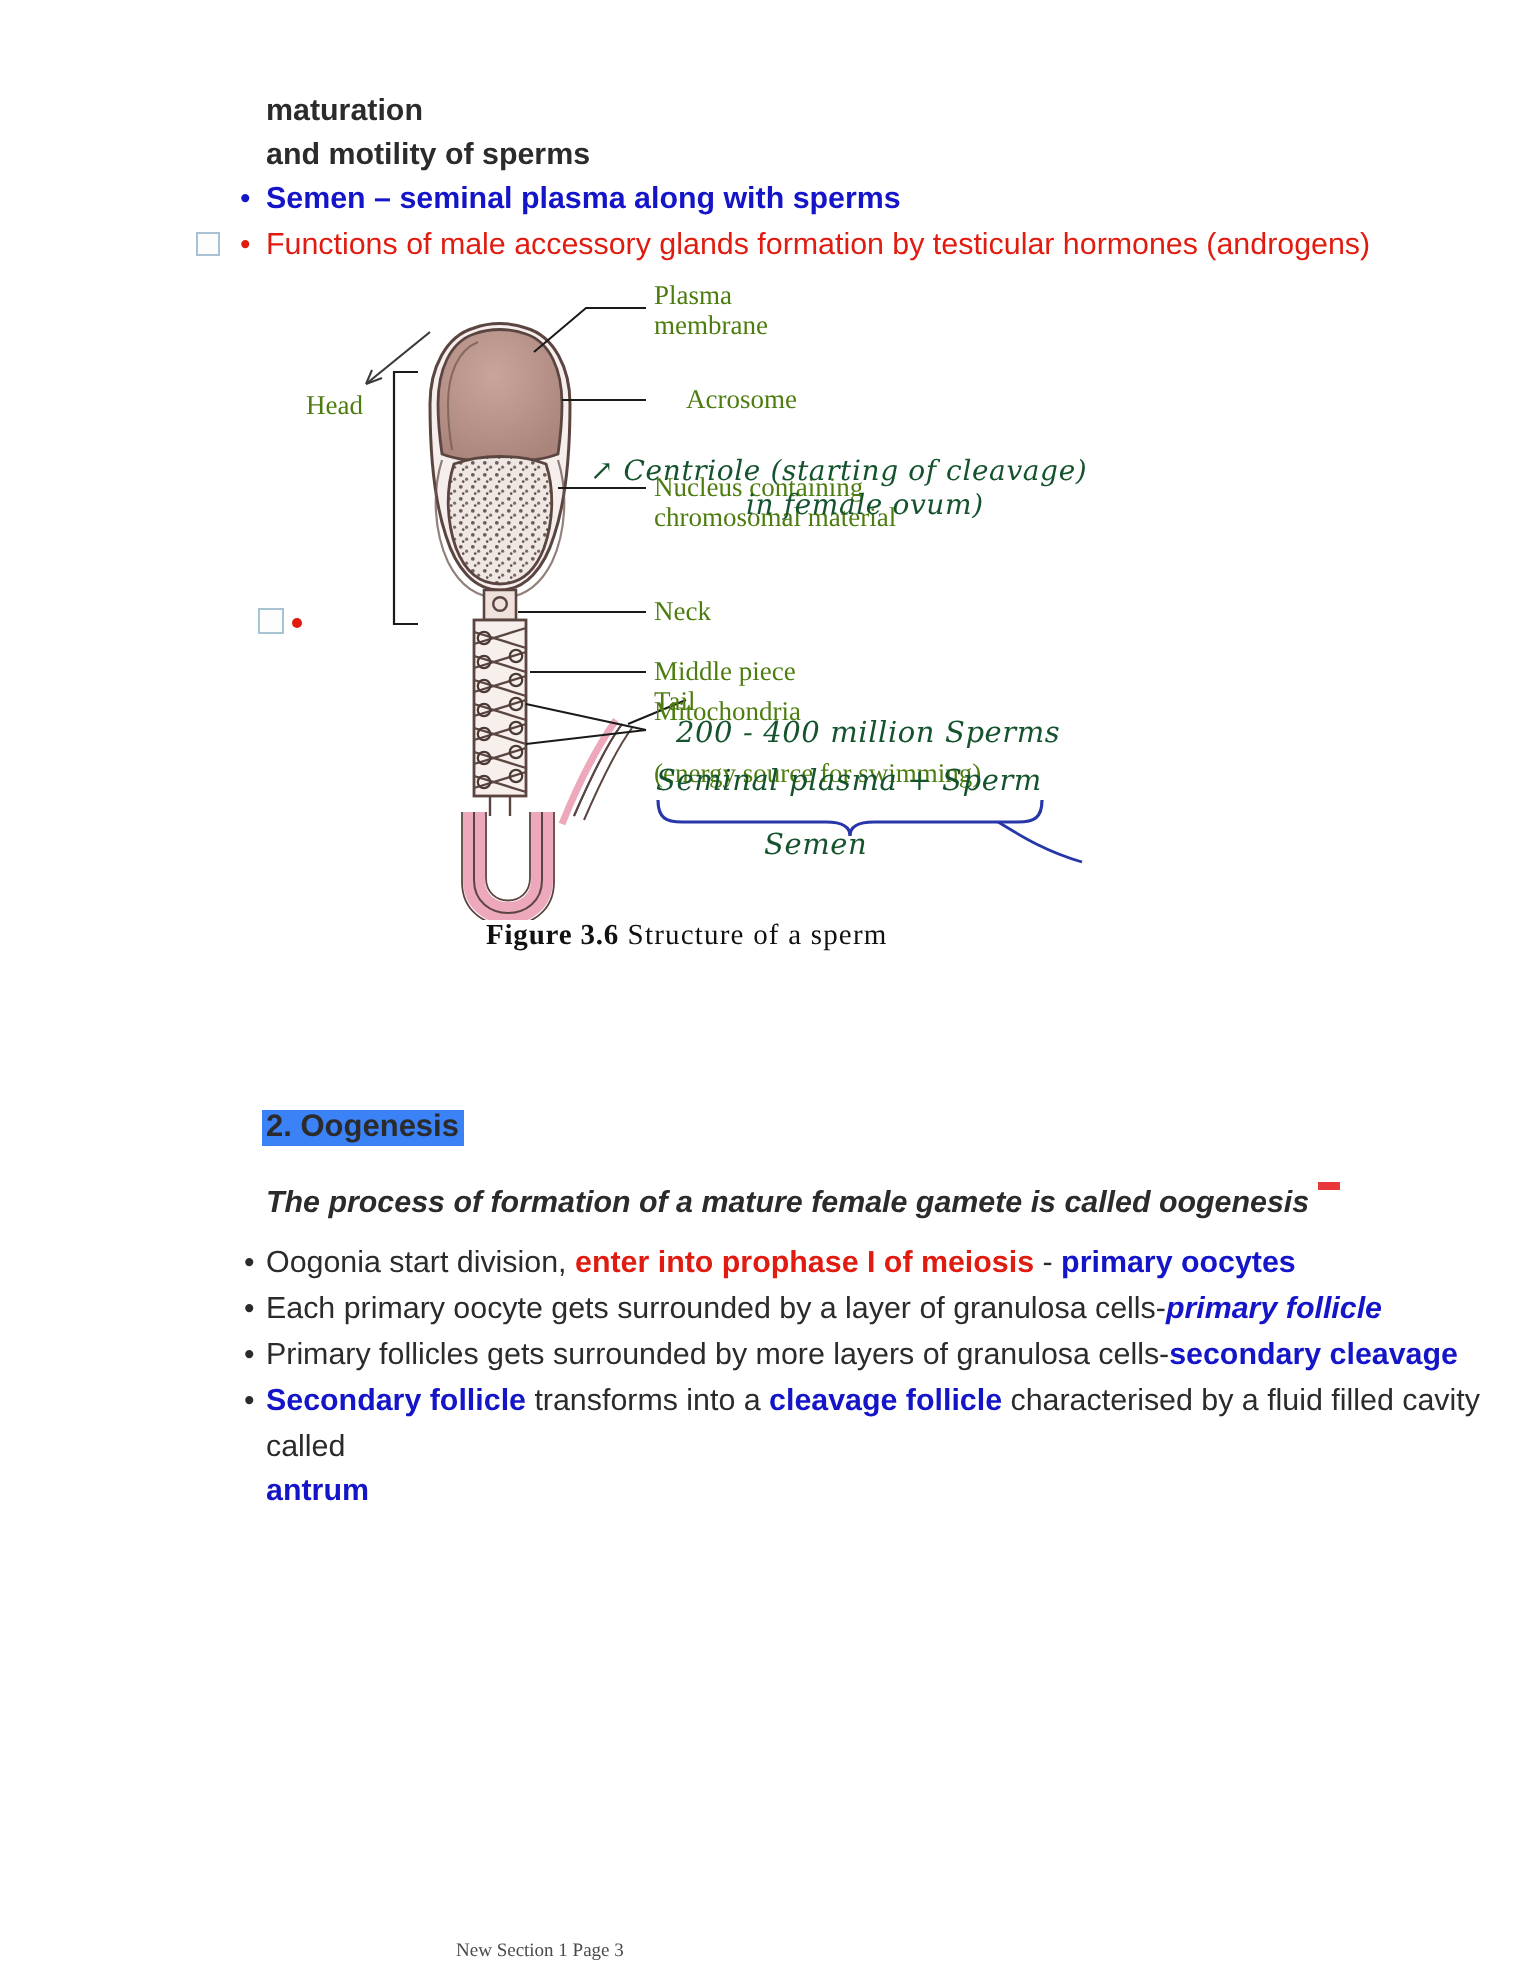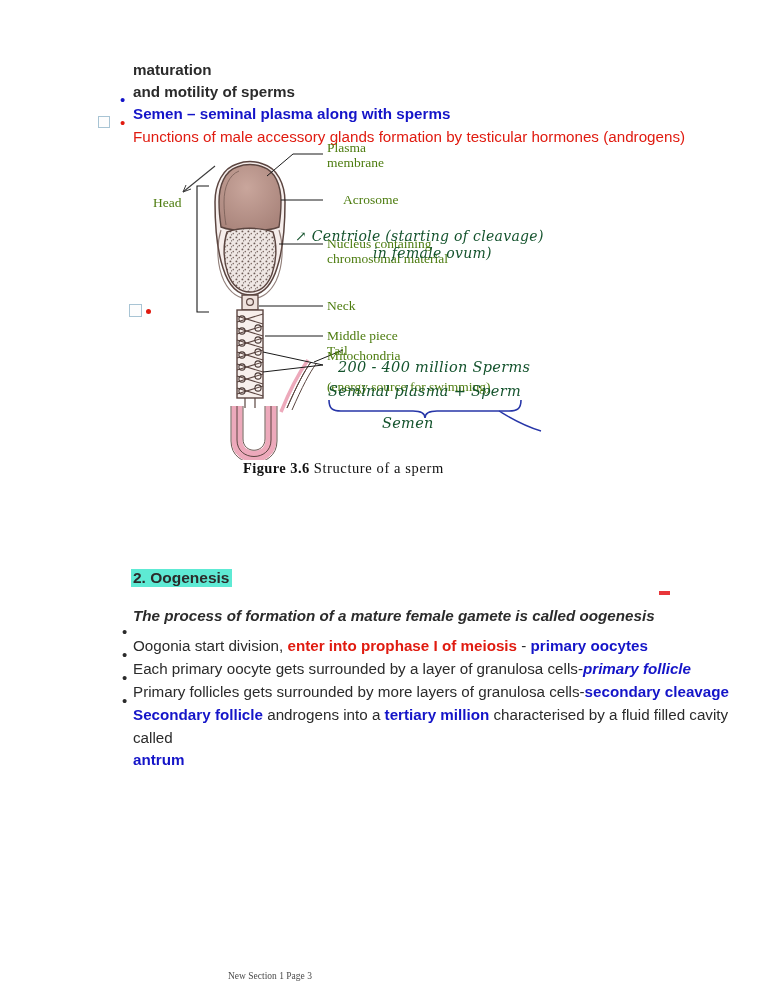--- a/index.html
+++ b/index.html
@@ -21,21 +21,20 @@
     position: absolute;
     left: 0; top: 0;
     width: 765px;
   }
 
   .line {
     position: absolute;
     white-space: nowrap;
     font-size: 15.2px;
     line-height: 20px;
-    margin-top: 14px;
   }
   .bold { font-weight: bold; }
   .ital { font-style: italic; }
   .blue { color: #1414c8; }
   .red  { color: #e01b10; }
   .dark { color: #2b2b2b; }
 
   .bullet-dot {
     position: absolute;
     font-size: 15px;
@@ -60,21 +59,21 @@
   }
 
   .reddash {
     position: absolute;
     width: 11px;
     height: 4px;
     background: #e8363a;
   }
 
   .hl {
-    background: #5eead4;
+    background: #3b82f6;
     padding: 0 3px 1px 2px;
   }
 
   
   .figure {
     position: absolute;
     left: 175px;
     top: 140px;
     width: 560px;
     height: 345px;
@@ -159,21 +158,21 @@
     <span class="dark">Each primary oocyte gets surrounded by a layer of granulosa cells-</span><span class="bold ital blue">primary follicle</span>
   </div>
 
   <span class="bullet-dot dark" style="left:122px; top:668px;">•</span>
   <div class="line" style="left:133px; top:668px;">
     <span class="dark">Primary follicles gets surrounded by more layers of granulosa cells-</span><span class="bold blue">secondary cleavage</span>
   </div>
 
   <span class="bullet-dot dark" style="left:122px; top:691px;">•</span>
   <div class="line" style="left:133px; top:691px;">
-    <span class="bold blue">Secondary follicle</span><span class="dark"> androgens into a </span><span class="bold blue">tertiary million</span><span class="dark"> characterised by a fluid filled cavity</span>
+    <span class="bold blue">Secondary follicle</span><span class="dark"> transforms into a </span><span class="bold blue">cleavage follicle</span><span class="dark"> characterised by a fluid filled cavity</span>
   </div>
   <div class="line dark" style="left:133px; top:714px;">called</div>
   <div class="line bold blue" style="left:133px; top:736px;">antrum</div>
 </div>
 
 <div class="figure">
 
   <svg width="560" height="320" viewBox="0 0 560 320">
     <defs>
       <radialGradient id="acroG" cx="45%" cy="35%" r="70%">

